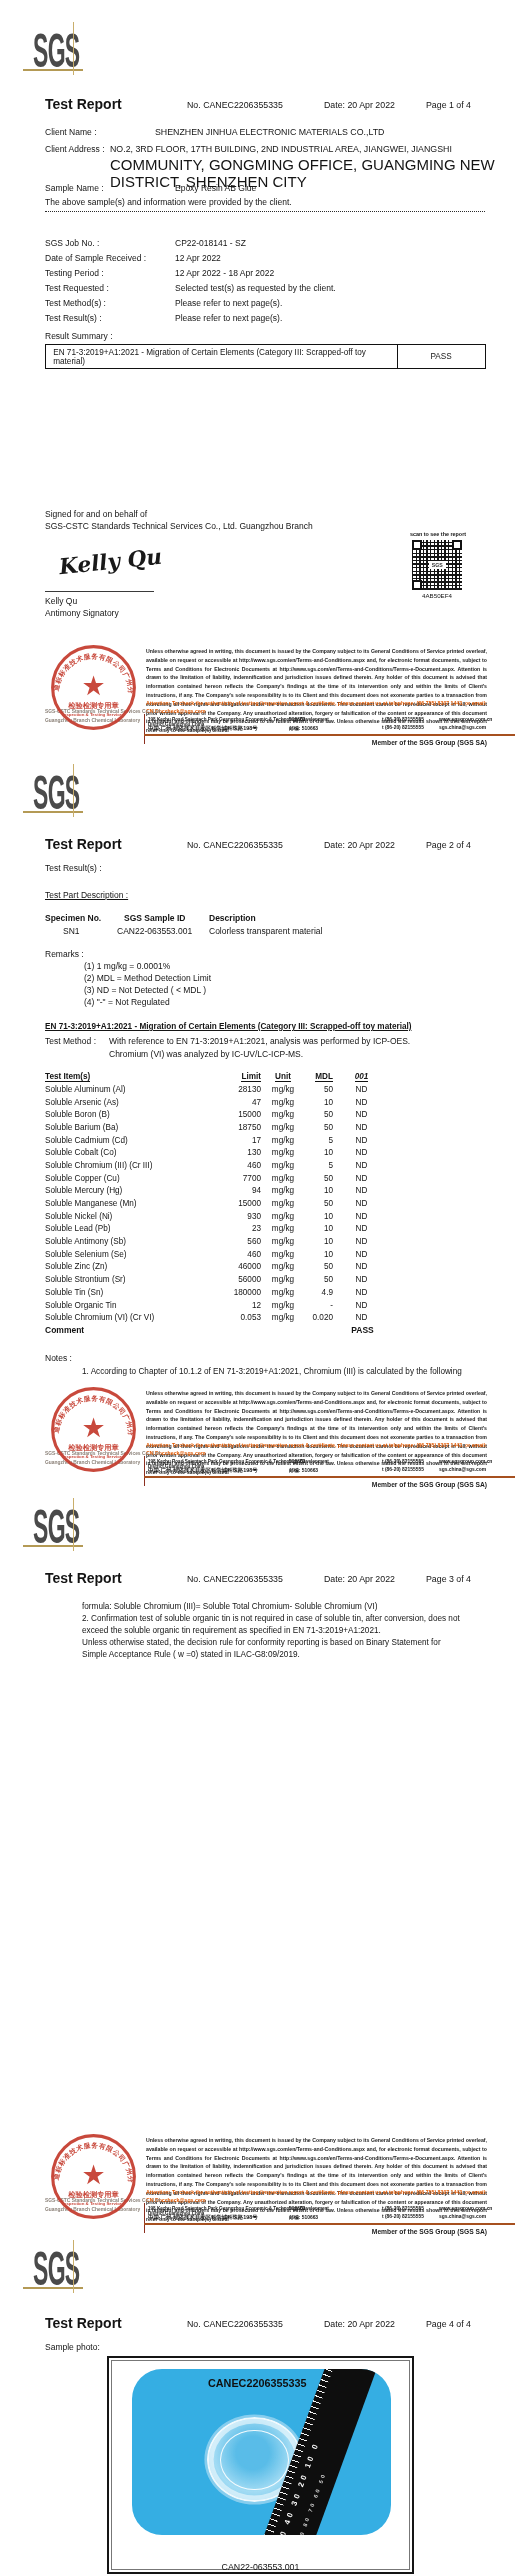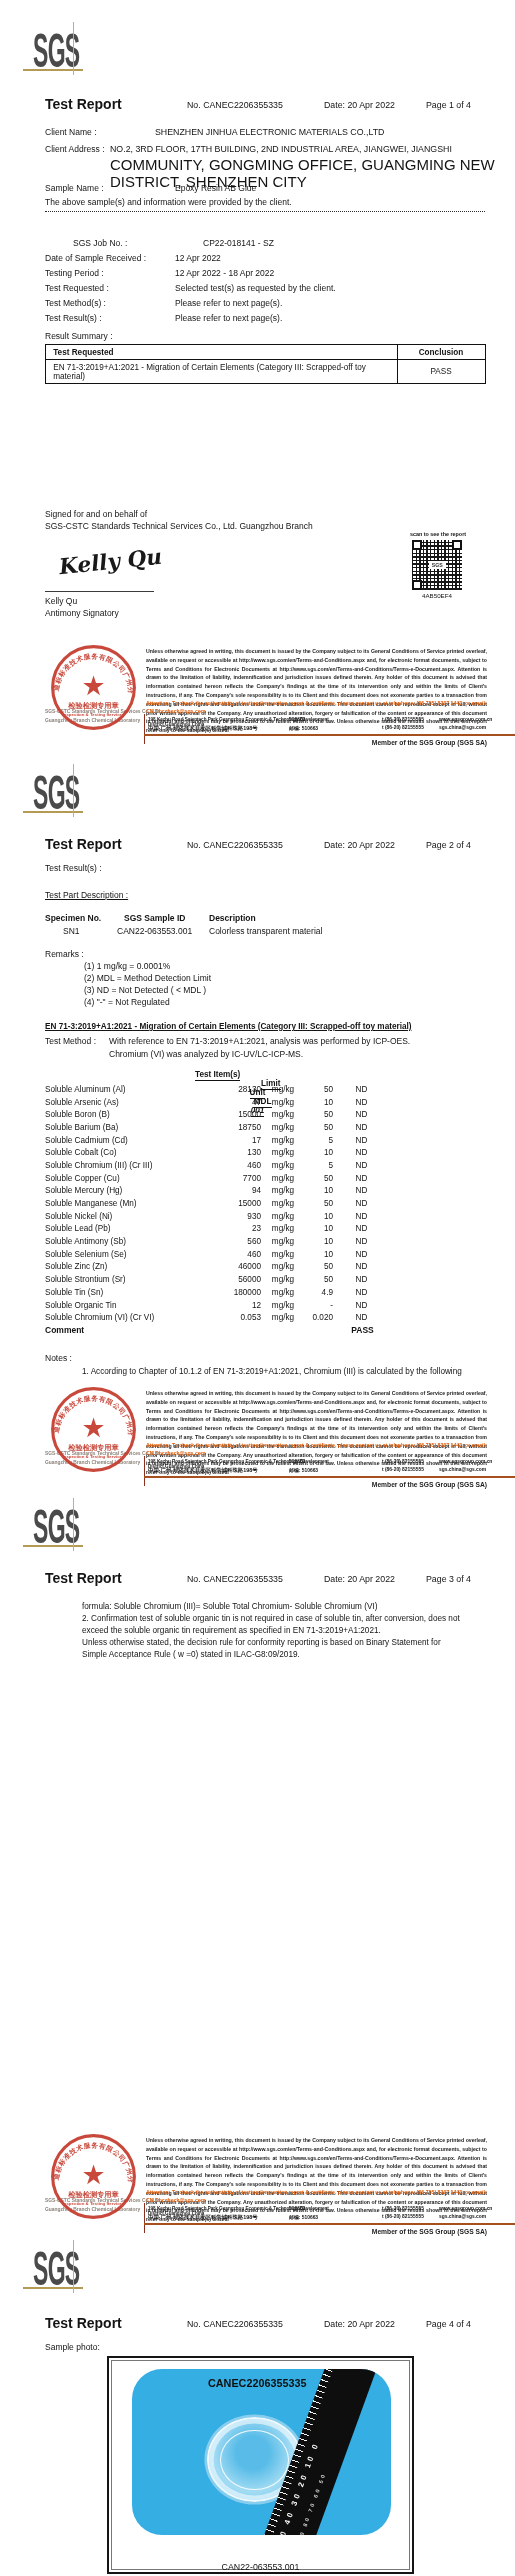--- a/index.html
+++ b/index.html
@@ -29,21 +29,21 @@
   .sum-c1{width:351px;box-sizing:border-box;padding:2.6px 7.2px;}
   .sum-c2{width:87px;box-sizing:border-box;border-left:1px solid #111;display:flex;
           align-items:center;justify-content:center;text-align:center;}
   
   .chem-row{display:flex;height:12.7px;align-items:center;font-size:8.2px;}
   .c-item{margin-left:45px;width:170px;}
   .c-limit{width:46px;text-align:right;}
   .c-unit{width:44px;text-align:center;}
   .c-mdl{width:28px;text-align:right;}
   .c-r{width:57px;text-align:center;}
-  .chem-head{font-weight:bold;flex-direction:column;}
+  .chem-head{font-weight:bold;}
   
   .footer-slot{position:absolute;left:0;width:515px;height:108px;}
   .f-disc{position:absolute;left:146px;top:0;width:341px;font-size:5.2px;line-height:8.8px;
           font-weight:bold;text-align:justify;color:#1d1d1d;}
   .f-att{position:absolute;left:146px;top:53px;width:341px;font-size:5.2px;line-height:7.7px;
          font-weight:bold;color:#e05800;}
   .f-vline{position:absolute;left:144px;top:67px;width:1.3px;height:30px;background:#8c2f1f;}
   .f-addr-en{position:absolute;left:148px;top:70px;width:227px;font-size:4.6px;font-weight:bold;color:#222;}
   .f-zip{position:absolute;left:289px;top:70px;font-size:4.9px;font-weight:bold;}
   .f-tel1{position:absolute;left:382px;top:70px;font-size:4.9px;font-weight:bold;}
@@ -115,21 +115,21 @@
     <div class="abs val" style="left:110px;top:156px;font-size:15px;">COMMUNITY, GONGMING OFFICE, GUANGMING NEW DISTRICT, SHENZHEN CITY</div>
 
     <div class="abs lbl" style="left:45px;top:183px;">Sample Name :</div>
     <div class="abs val" style="left:175px;top:183px;">Epoxy Resin AB Glue</div>
     <div class="abs val" style="left:45px;top:197px;">The above sample(s) and information were provided by the client.</div>
 
     <div class="abs dotted" style="left:45px;top:211px;width:440px;"></div>
 
     <div class="abs" style="left:45px;top:238px;width:448px;">
         <div class="lbl" style="height:15px;">
-        <span style="display:inline-block;width:130px;margin-left:28px;">SGS Job No. :</span><span>CP22-018141 - SZ</span>
+        <span style="display:inline-block;width:130px;">SGS Job No. :</span><span>CP22-018141 - SZ</span>
       </div>
         <div class="lbl" style="height:15px;">
         <span style="display:inline-block;width:130px;">Date of Sample Received :</span><span>12 Apr 2022</span>
       </div>
         <div class="lbl" style="height:15px;">
         <span style="display:inline-block;width:130px;">Testing Period :</span><span>12 Apr 2022 - 18 Apr 2022</span>
       </div>
         <div class="lbl" style="height:15px;">
         <span style="display:inline-block;width:130px;">Test Requested :</span><span>Selected test(s) as requested by the client.</span>
       </div>
@@ -137,24 +137,20 @@
         <span style="display:inline-block;width:130px;">Test Method(s) :</span><span>Please refer to next page(s).</span>
       </div>
         <div class="lbl" style="height:15px;">
         <span style="display:inline-block;width:130px;">Test Result(s) :</span><span>Please refer to next page(s).</span>
       </div>
       </div>
 
     <div class="abs lbl" style="left:45px;top:331px;">Result Summary :</div>
 
     <div class="abs sum-table" style="left:45px;top:344px;width:439px;">
-      <div class="sum-head">
-        <div class="sum-c1">Test Requested</div>
-        <div class="sum-c2">Conclusion</div>
-      </div>
       <div>
           <div class="sum-row">
           <div class="sum-c1" style="min-height:23px;">EN 71-3:2019+A1:2021 - Migration of Certain Elements (Category III: Scrapped-off toy material)</div>
           <div class="sum-c2">PASS</div>
         </div>
         </div>
     </div>
 
     <div class="abs t165" style="left:45px;top:509px;">Signed for and on behalf of</div>
     <div class="abs t165" style="left:45px;top:521px;">SGS-CSTC Standards Technical Services Co., Ltd. Guangzhou Branch</div>

